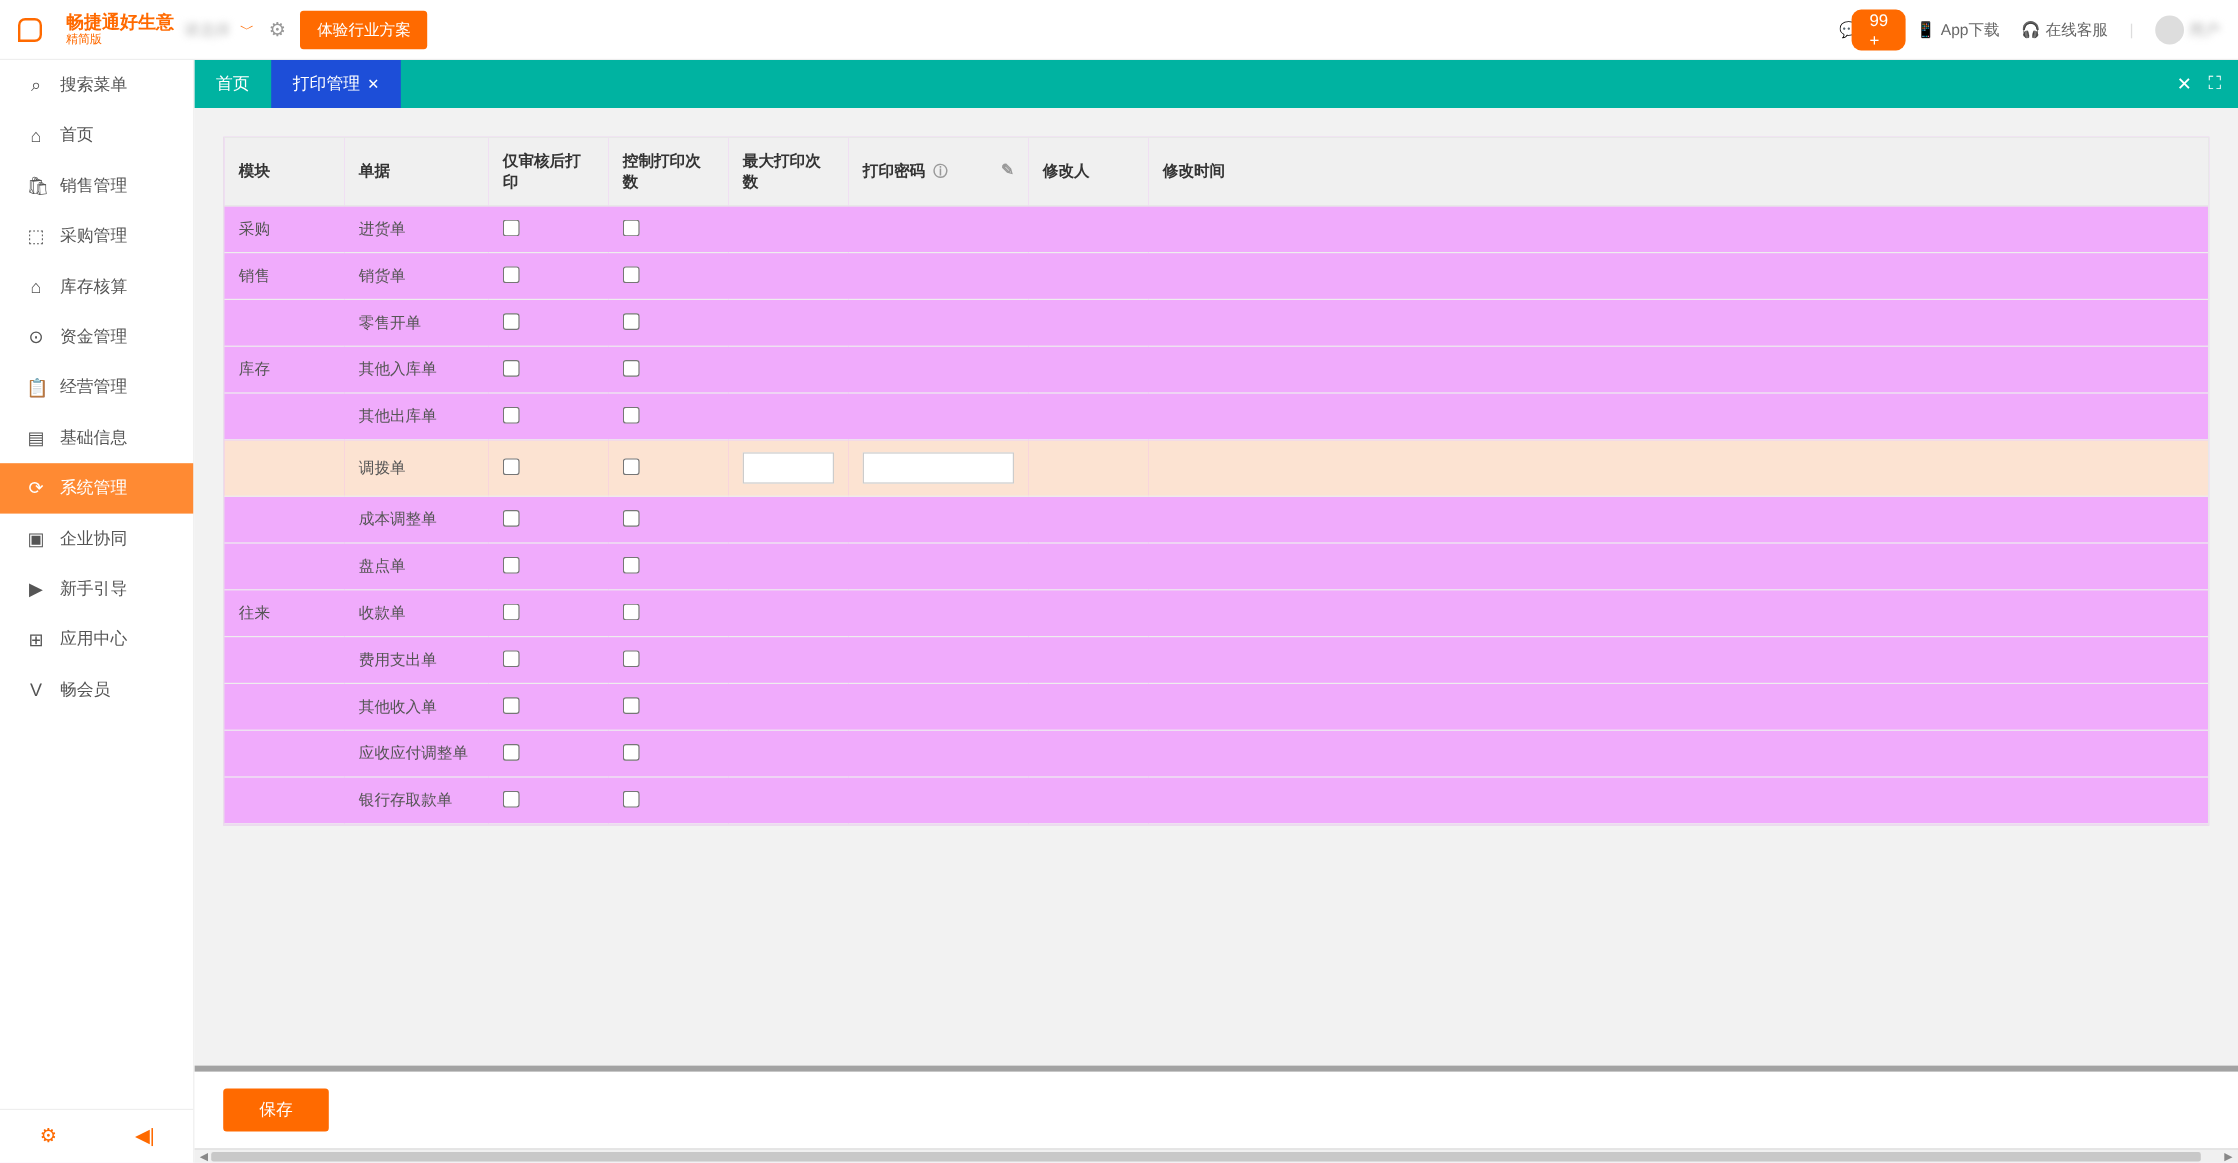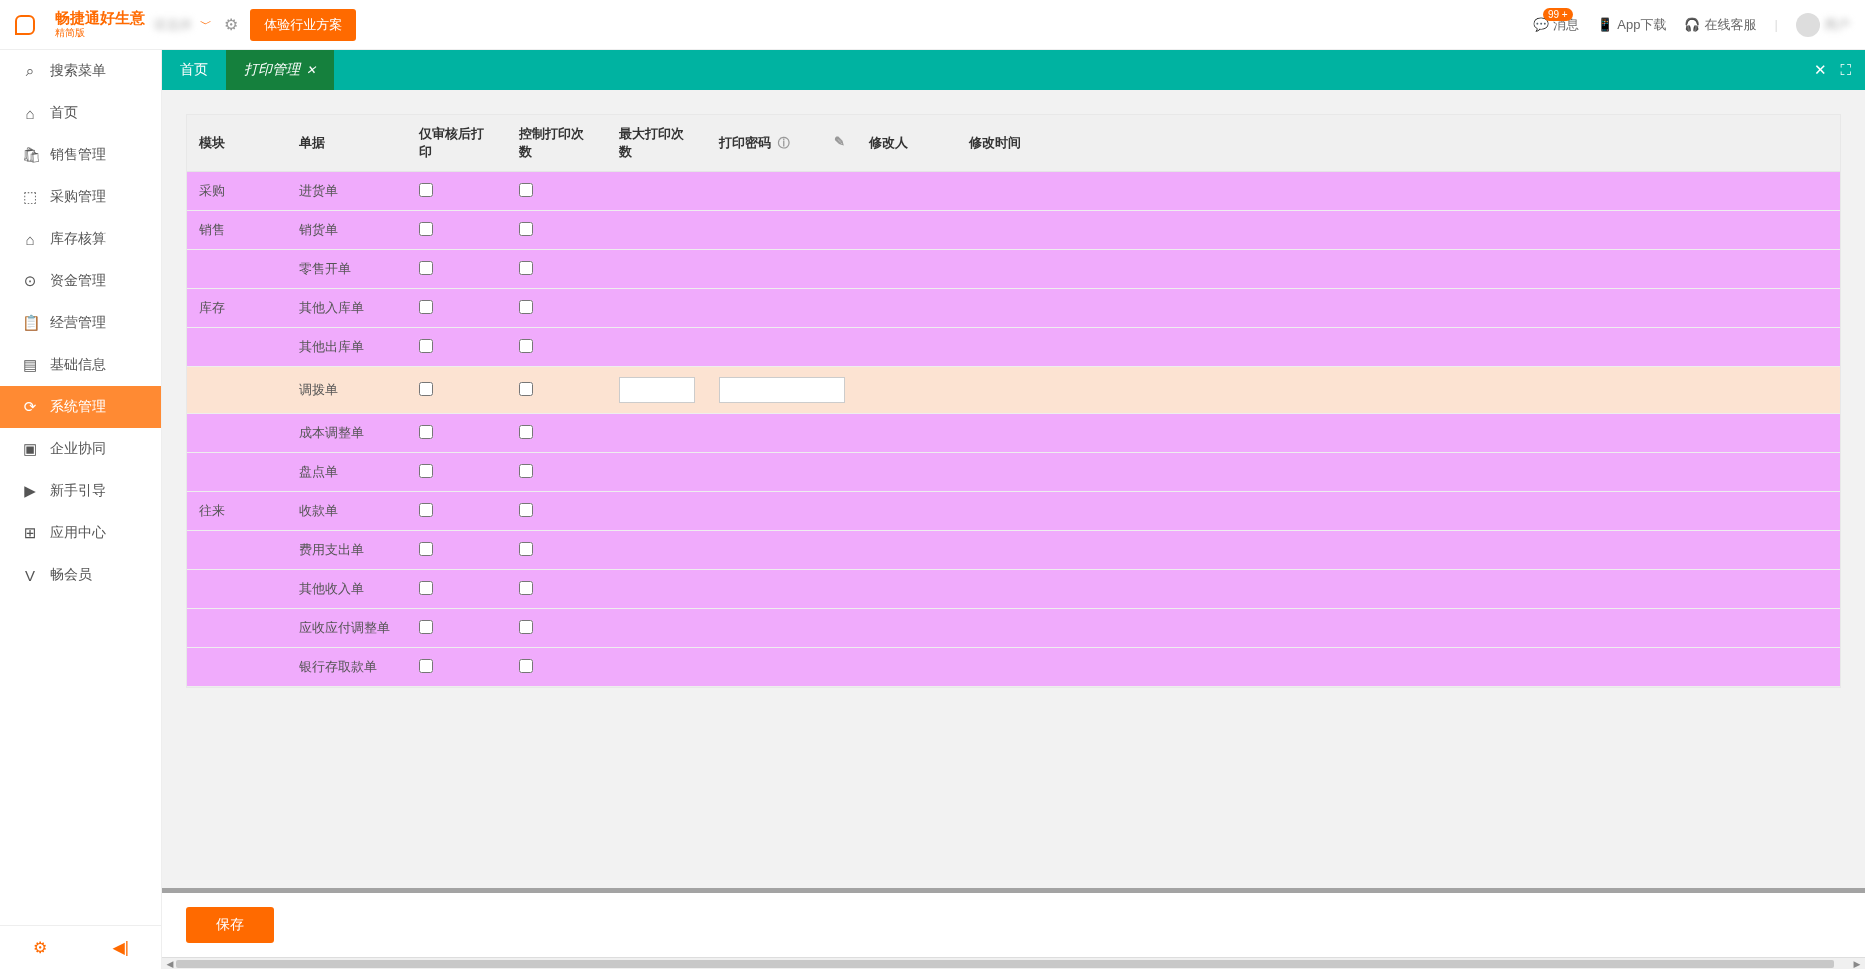--- a/index.html
+++ b/index.html
@@ -7,35 +7,35 @@
 .header { height:50px; display:flex; align-items:center; padding:0 15px; border-bottom:1px solid #eee; }
 .logo { color:#ff6a00; font-weight:bold; font-size:15px; display:flex; align-items:center; gap:20px; width:130px; }
 .logo-icon { width:20px; height:20px; border:2px solid #ff6a00; border-radius:6px 6px 6px 0; display:inline-block; position:relative; }
 .logo-sub { font-size:10px; color:#ff6a00; display:block; font-weight:normal; margin-top:-2px; }
 .org-select { color:#bbb; font-size:13px; padding:4px 8px; display:flex; align-items:center; gap:50px; cursor:pointer; filter:blur(3px); }
 .chev-down { color:#ff6a00; font-size:12px; }
 .gear { color:#999; margin:0 12px; cursor:pointer; font-size:16px; }
 .plan-btn { background:#ff6a00; color:#fff; border:none; padding:7px 14px; border-radius:3px; font-size:13px; cursor:pointer; }
 .header-right { margin-left:auto; display:flex; align-items:center; gap:18px; color:#666; font-size:13px; }
 .hr-item { display:flex; align-items:center; gap:4px; cursor:pointer; position:relative; }
-.badge { position:absolute; top:-8px; left:10px; background:#ff6a00; color:#fff; font-size:10px; padding:1px 5px; border-radius:8px; }
+.badge { position:absolute; top:-8px; left:10px; background:#ff6a00; color:#fff; font-size:14px; padding:1px 15px; border-radius:8px; }
 .divider { color:#ddd; }
 .avatar { width:24px; height:24px; border-radius:50%; background:#ddd; display:inline-block; }
 .user-blur { filter:blur(3px); color:#aaa; }
 .body { display:flex; height:calc(100% - 50px); }
 .sidebar { width:162px; background:#fff; display:flex; flex-direction:column; border-right:1px solid #eee; }
 .nav-item { display:flex; align-items:center; gap:12px; padding:12px 22px; color:#555; cursor:pointer; font-size:14px; }
 .nav-item.active { background:#ff8a33; color:#fff; }
 .nav-icon { width:16px; text-align:center; font-size:15px; }
 .sidebar-footer { margin-top:auto; display:flex; border-top:1px solid #eee; }
 .sf-btn { flex:1; text-align:center; padding:12px 0; color:#ff6a00; cursor:pointer; font-size:16px; }
 .main { flex:1; background:#f2f2f2; display:flex; flex-direction:column; overflow:hidden; }
 .tabs { background:#00b3a1; height:40px; display:flex; align-items:center; color:#fff; }
 .tab { padding:0 18px; height:100%; display:flex; align-items:center; gap:6px; cursor:pointer; font-size:14px; }
-.tab.active { background:#15803d;font-style:italic; }
+.tab.active { background:#1d4ed8; }
 .tab-close { font-size:12px; cursor:pointer; }
 .tab-actions { margin-left:auto; display:flex; gap:14px; padding-right:14px; }
 .tab-act { cursor:pointer; font-size:15px; }
 .content { flex:1; padding:24px; overflow:auto; }
 .card { background:#f0abfc; border:1px solid #e8e8e8; }
 table { width:100%; border-collapse:collapse; table-layout:fixed; }
 th { background:#f0f0f0; text-align:left; padding:10px 12px; font-weight:bold; font-size:13px; color:#333; border-bottom:1px solid #e5e5e5; }
 td { padding:10px 12px; border-bottom:1px solid #eee; font-size:13px; color:#555; }
 tr.hl td { background:#fce3d2; }
 tr.hl .cell-input { background:#fff; border:1px solid #ccc; height:26px; width:100%; display:block; }

